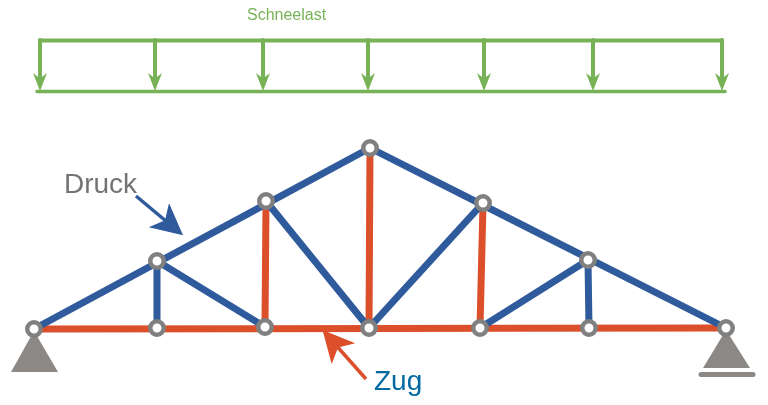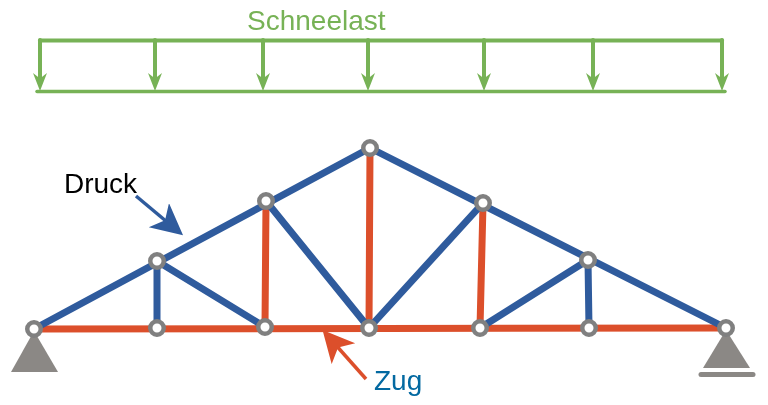--- a/index.html
+++ b/index.html
@@ -10,21 +10,21 @@
     overflow:hidden;
     font-family:"Liberation Sans", sans-serif;
   }
   .stage svg{position:absolute;left:0;top:0;}
   .label{
     position:absolute;
     line-height:1;
     white-space:nowrap;
     font-family:"Liberation Sans", sans-serif;
   }
-  #lbl-snow{left:247px;top:7px;font-size:28px;}
+  #lbl-snow{left:247px;top:7px;font-size:16px;}
   #lbl-druck{left:64px;top:170px;font-size:28px;}
   #lbl-zug{left:374px;top:367px;font-size:28px;}
 </style>
 </head>
 <body>
 
 <div class="stage">
   <svg id="diagram-svg" width="768" height="405" viewBox="0 0 768 405">
       <defs>
         <marker id="ah-compression" markerWidth="10" markerHeight="10" refX="7.5" refY="4.5" orient="auto" markerUnits="strokeWidth">
@@ -74,15 +74,15 @@
       <circle cx="726" cy="328" r="6.75" fill="#FFFFFF" stroke="#808080" stroke-width="4.5"></circle>
       <circle cx="157" cy="328" r="6.75" fill="#FFFFFF" stroke="#808080" stroke-width="4.5"></circle>
       <circle cx="265" cy="327" r="6.75" fill="#FFFFFF" stroke="#808080" stroke-width="4.5"></circle>
       <circle cx="369" cy="328" r="6.75" fill="#FFFFFF" stroke="#808080" stroke-width="4.5"></circle>
       <circle cx="480" cy="328" r="6.75" fill="#FFFFFF" stroke="#808080" stroke-width="4.5"></circle>
       <circle cx="589" cy="328" r="6.75" fill="#FFFFFF" stroke="#808080" stroke-width="4.5"></circle>
       <line x1="136" y1="196" x2="179" y2="232" stroke="#2F5B9D" stroke-width="3.5" marker-end="url(#ah-compression)"></line>
       <line x1="366" y1="379" x2="326" y2="334" stroke="#DC4F2B" stroke-width="3.5" marker-end="url(#ah-tension)"></line>
     </svg>
   <div class="label" id="lbl-snow" style="color: rgb(119, 178, 86);">Schneelast</div>
-  <div class="label" id="lbl-druck" style="color: #000000;">Druck</div>
+  <div class="label" id="lbl-druck" style="color: #737373;">Druck</div>
   <div class="label" id="lbl-zug" style="color: #0369a1;">Zug</div>
 </div>
 
 </body></html>

